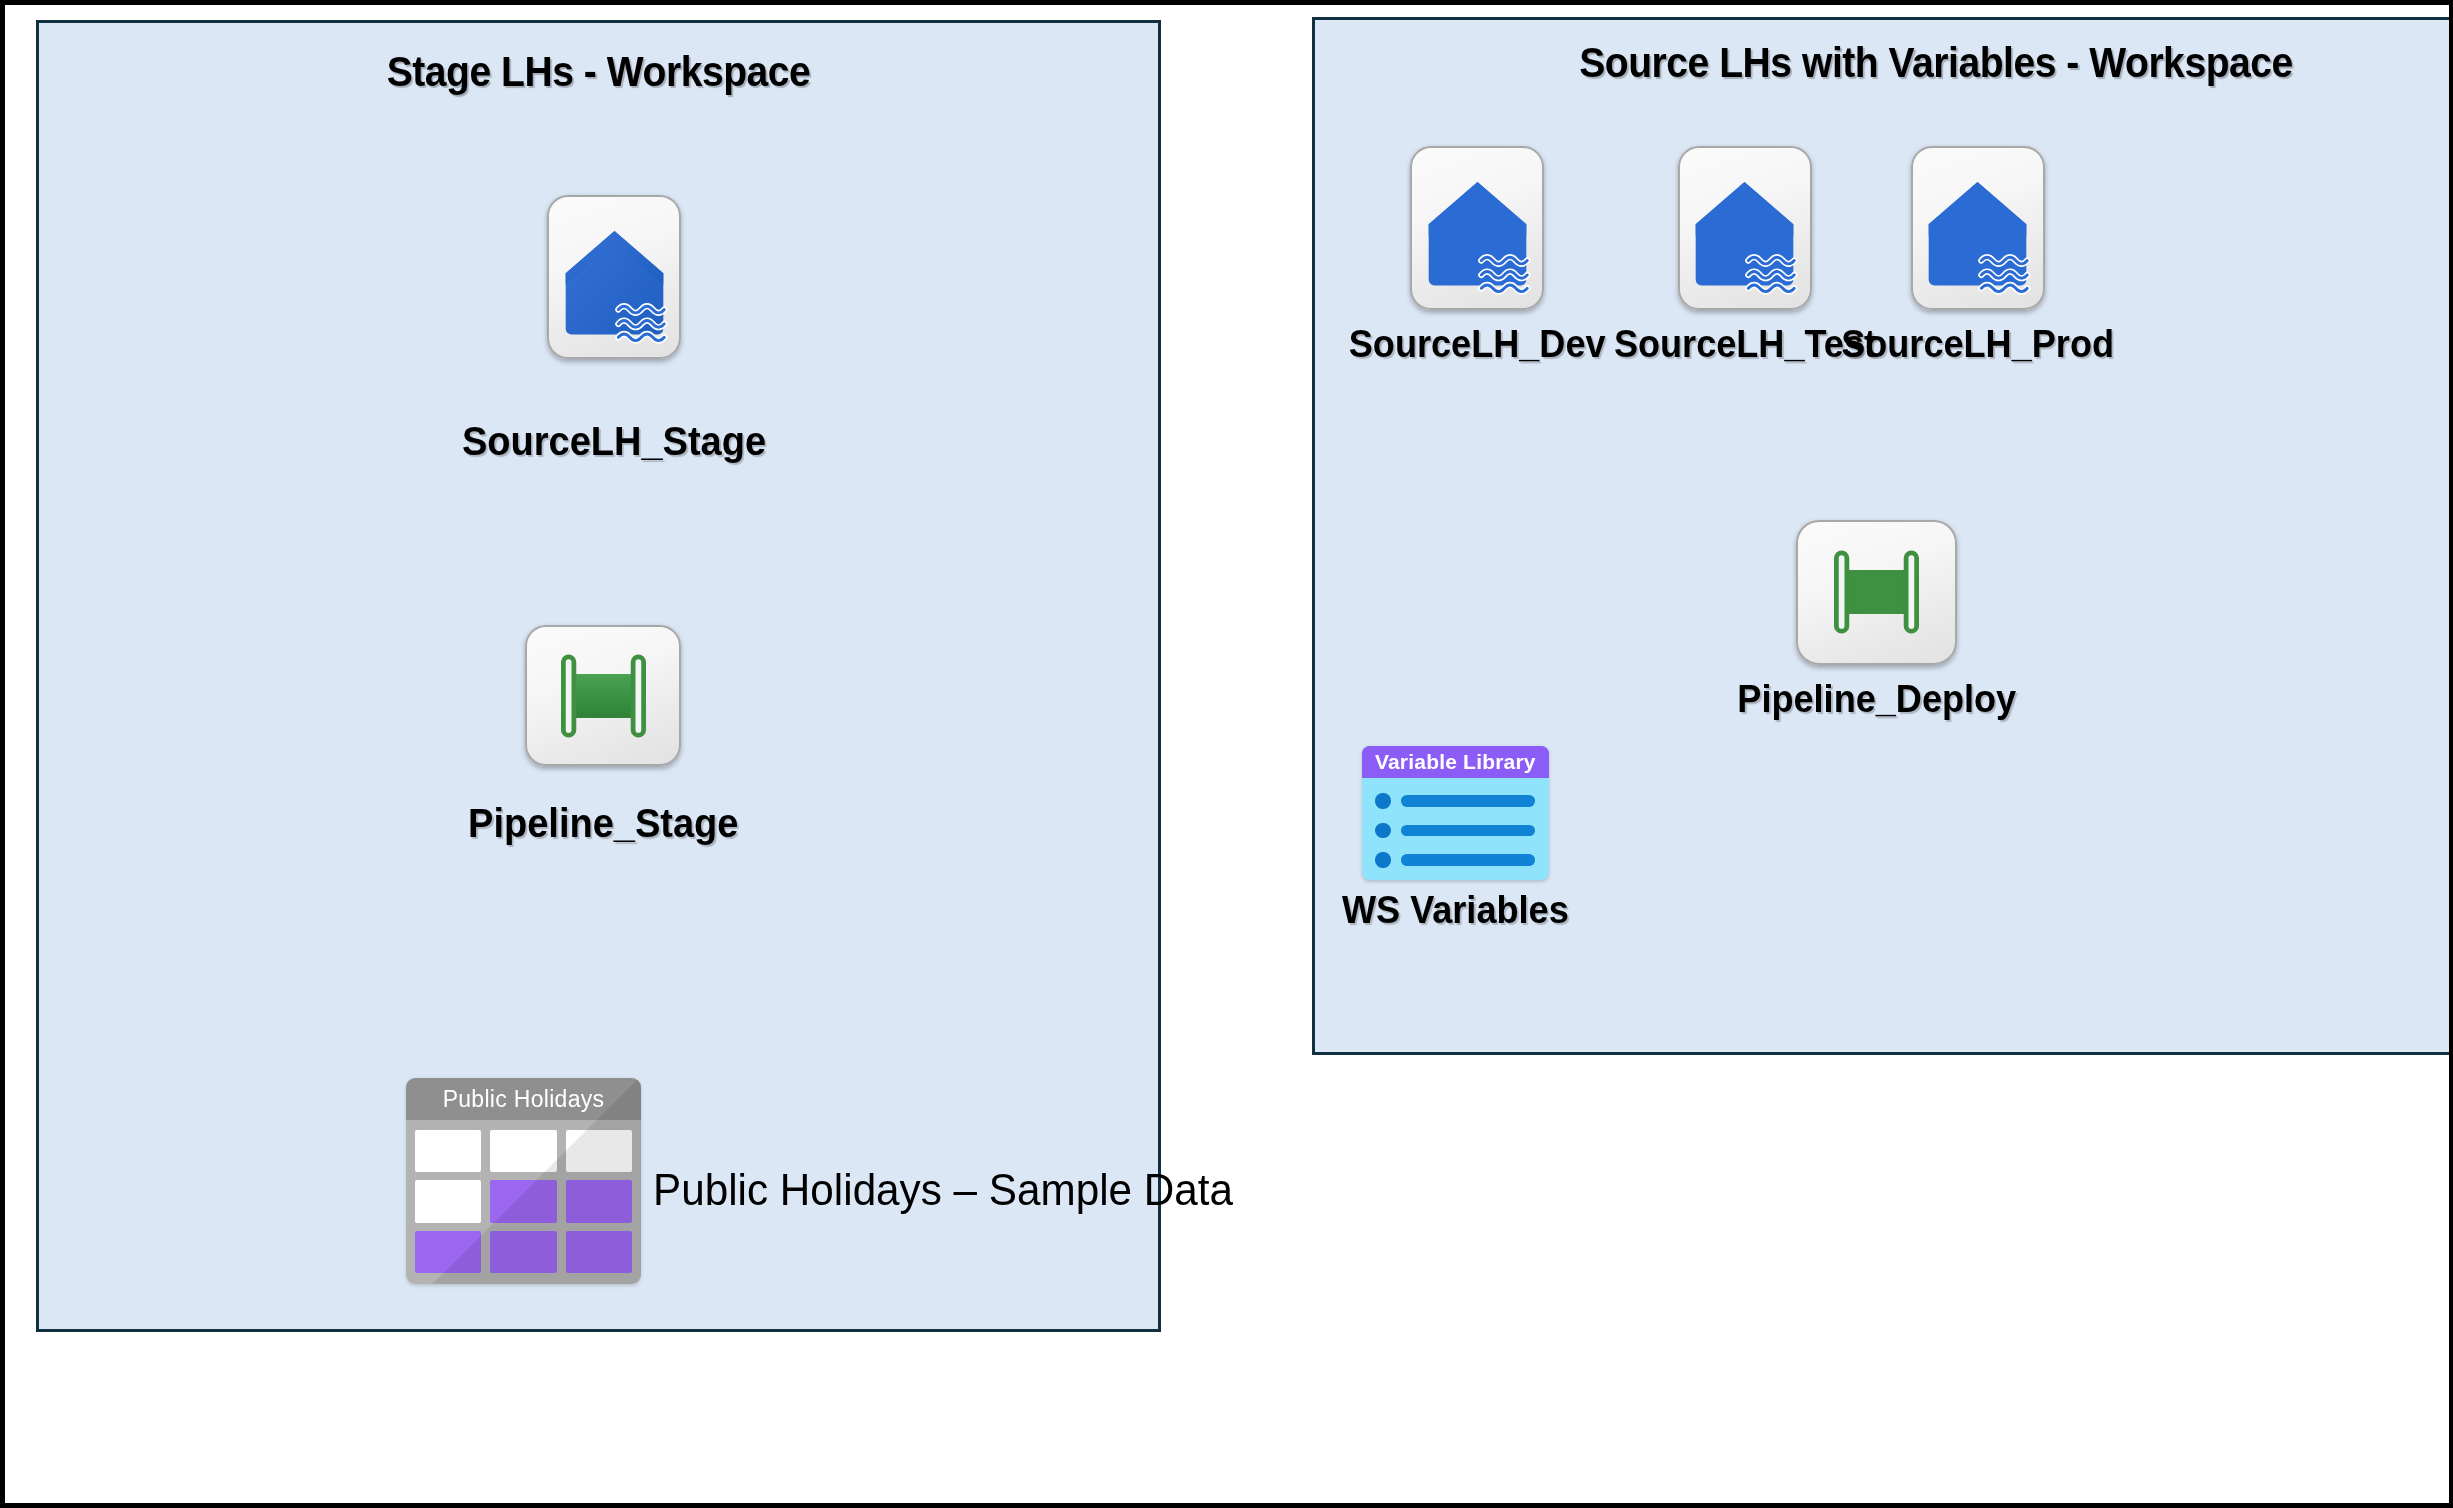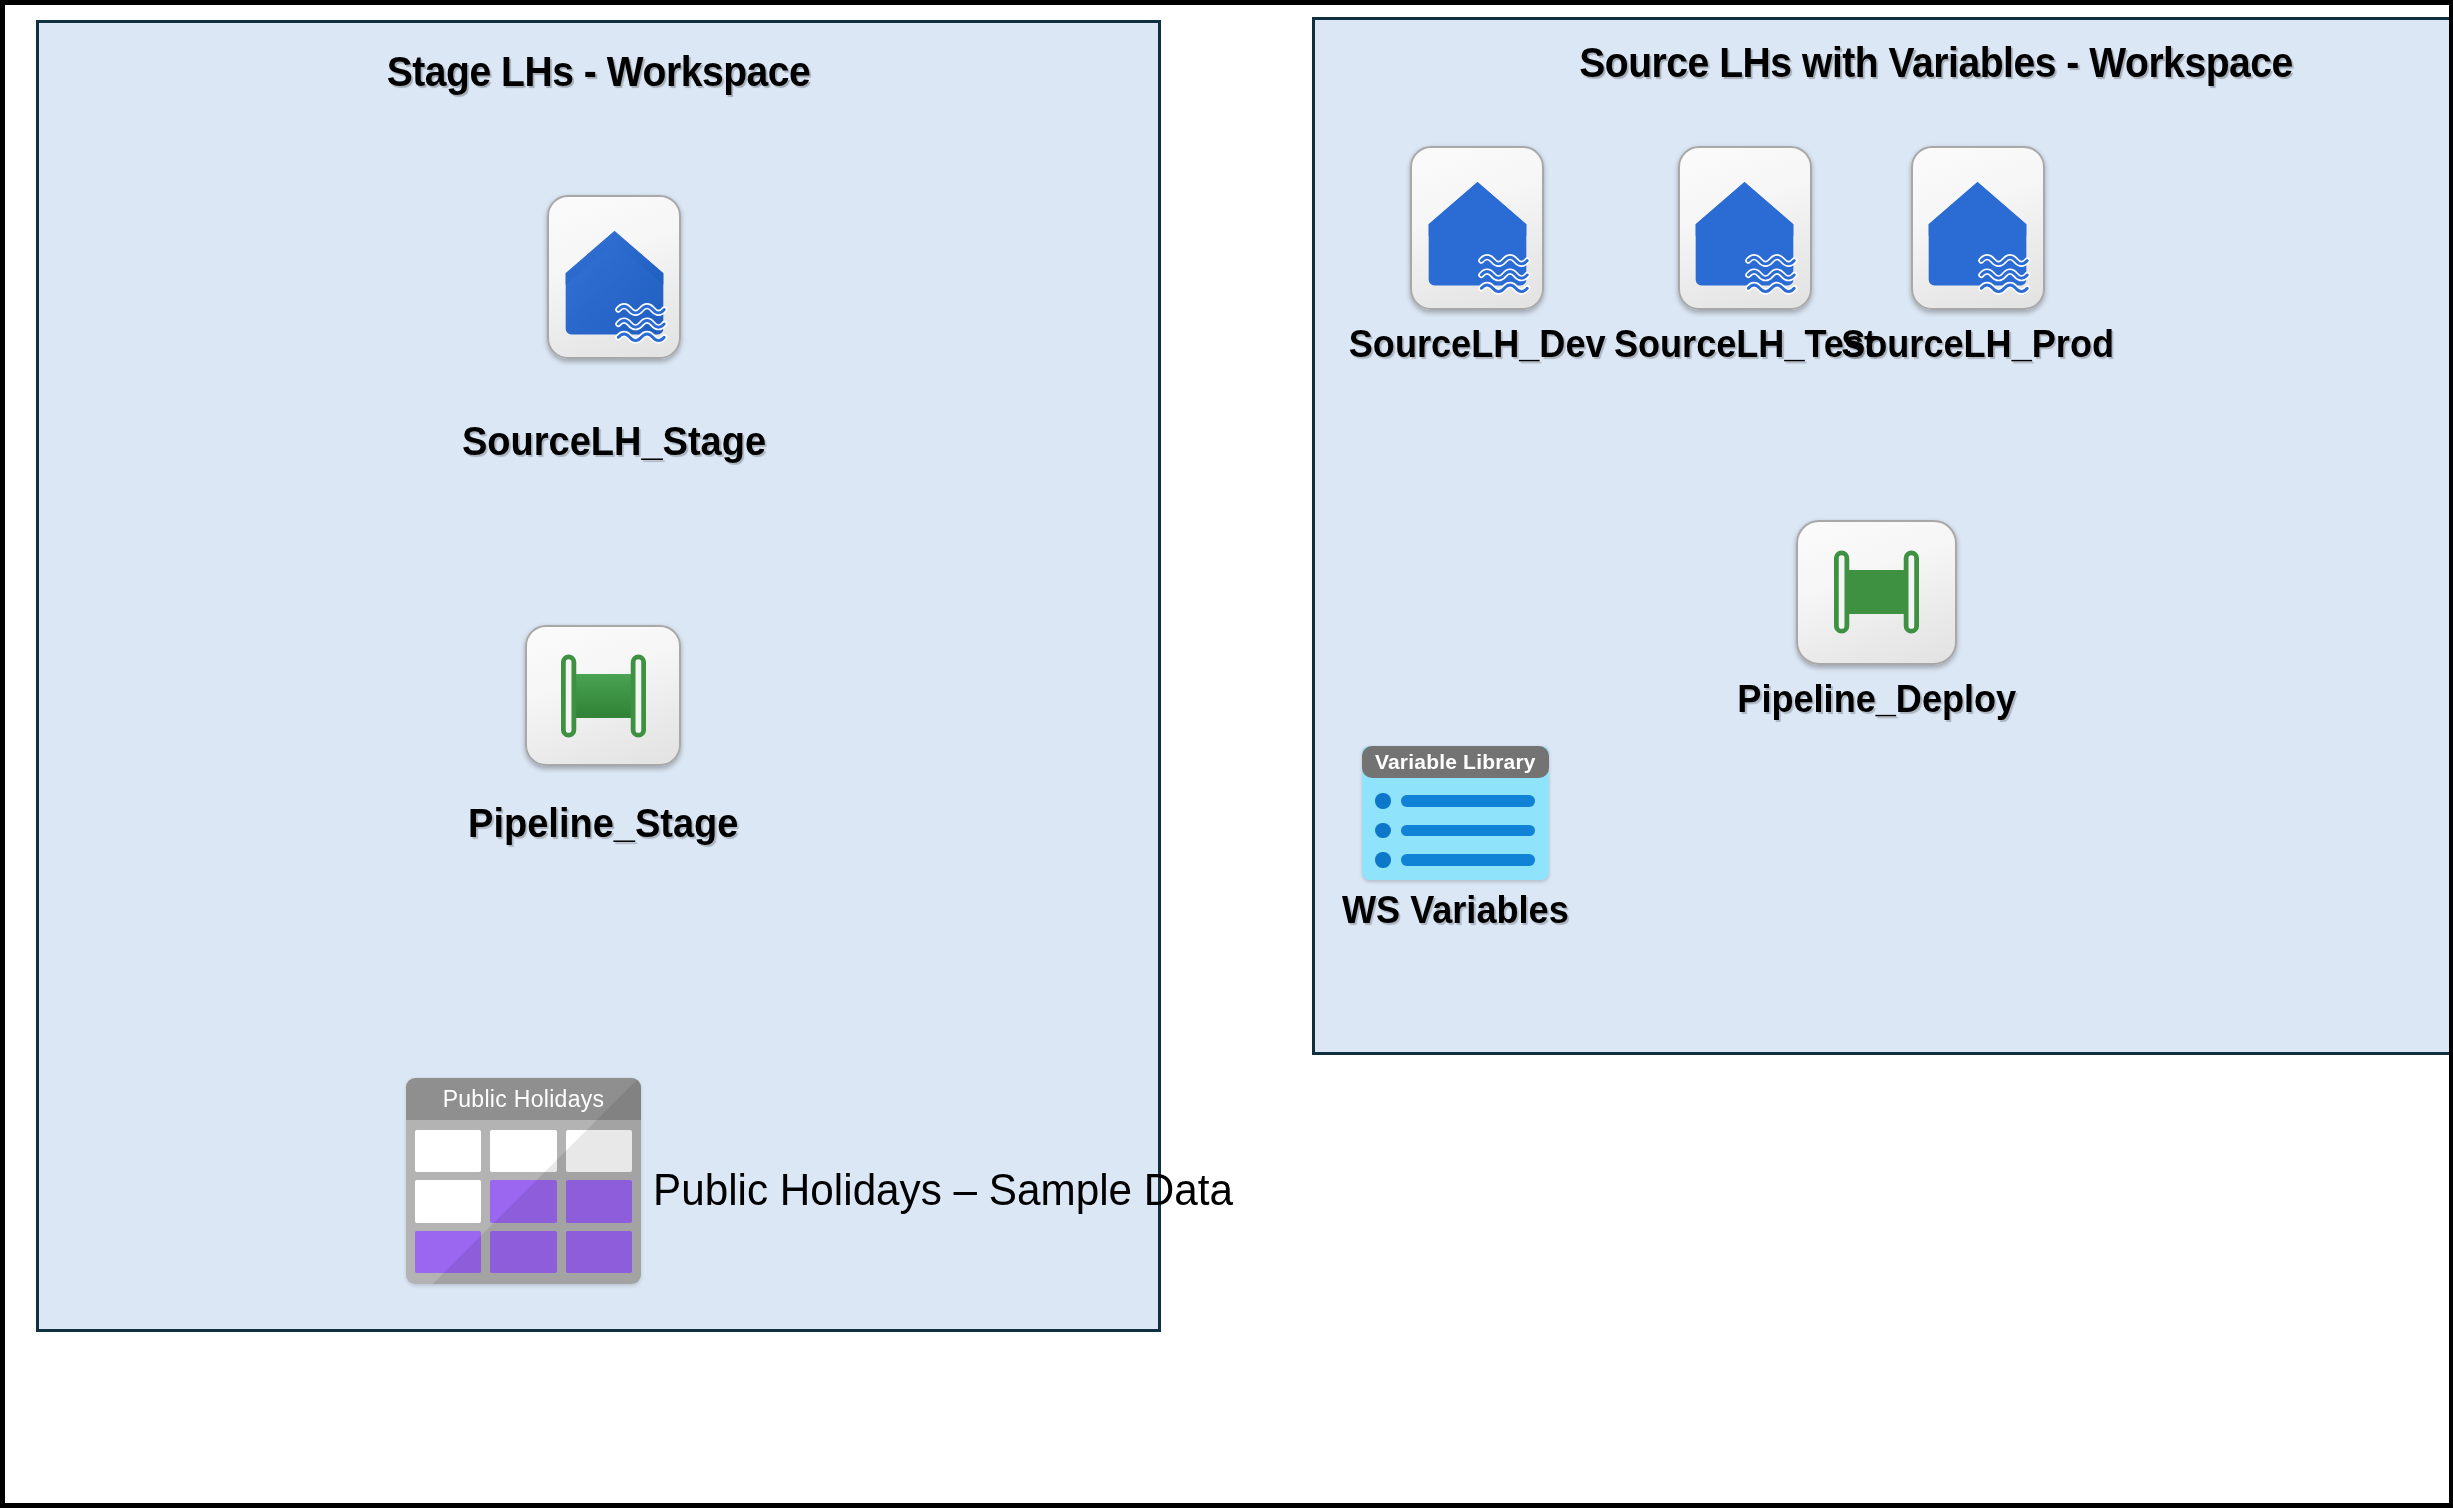--- a/index.html
+++ b/index.html
@@ -89,29 +89,28 @@
     width: 187px;
     height: 134px;
     border-radius: 7.6px;
     overflow: hidden;
     background: #8fe3fb;
     box-shadow: 0 1.9px 3.8px rgba(0,0,0,0.18);
     box-sizing: border-box;
   }
   .varlib-header {
     height: 32.5px;
-    background: #737373;
+    background: #8b5cf6;
     color: #ffffff;
     font-size: 21px;
     font-weight: bold;
     display: flex;
     align-items: center;
     justify-content: center;
     letter-spacing: 0.2px;
-    border-radius: 10px;
   }
   .varlib-body {
     padding: 15.3px 13.4px 9.6px 13.4px;
     display: flex;
     flex-direction: column;
     gap: 14.3px;
   }
   .varlib-row { display: flex; align-items: center; gap: 10.5px; }
   .varlib-dot { width: 15.3px; height: 15.3px; border-radius: 50%; background: #0d78c9; flex: 0 0 auto; }
   .varlib-bar { height: 11.5px; border-radius: 5.7px; background: #1083d6; flex: 1 1 auto; }

